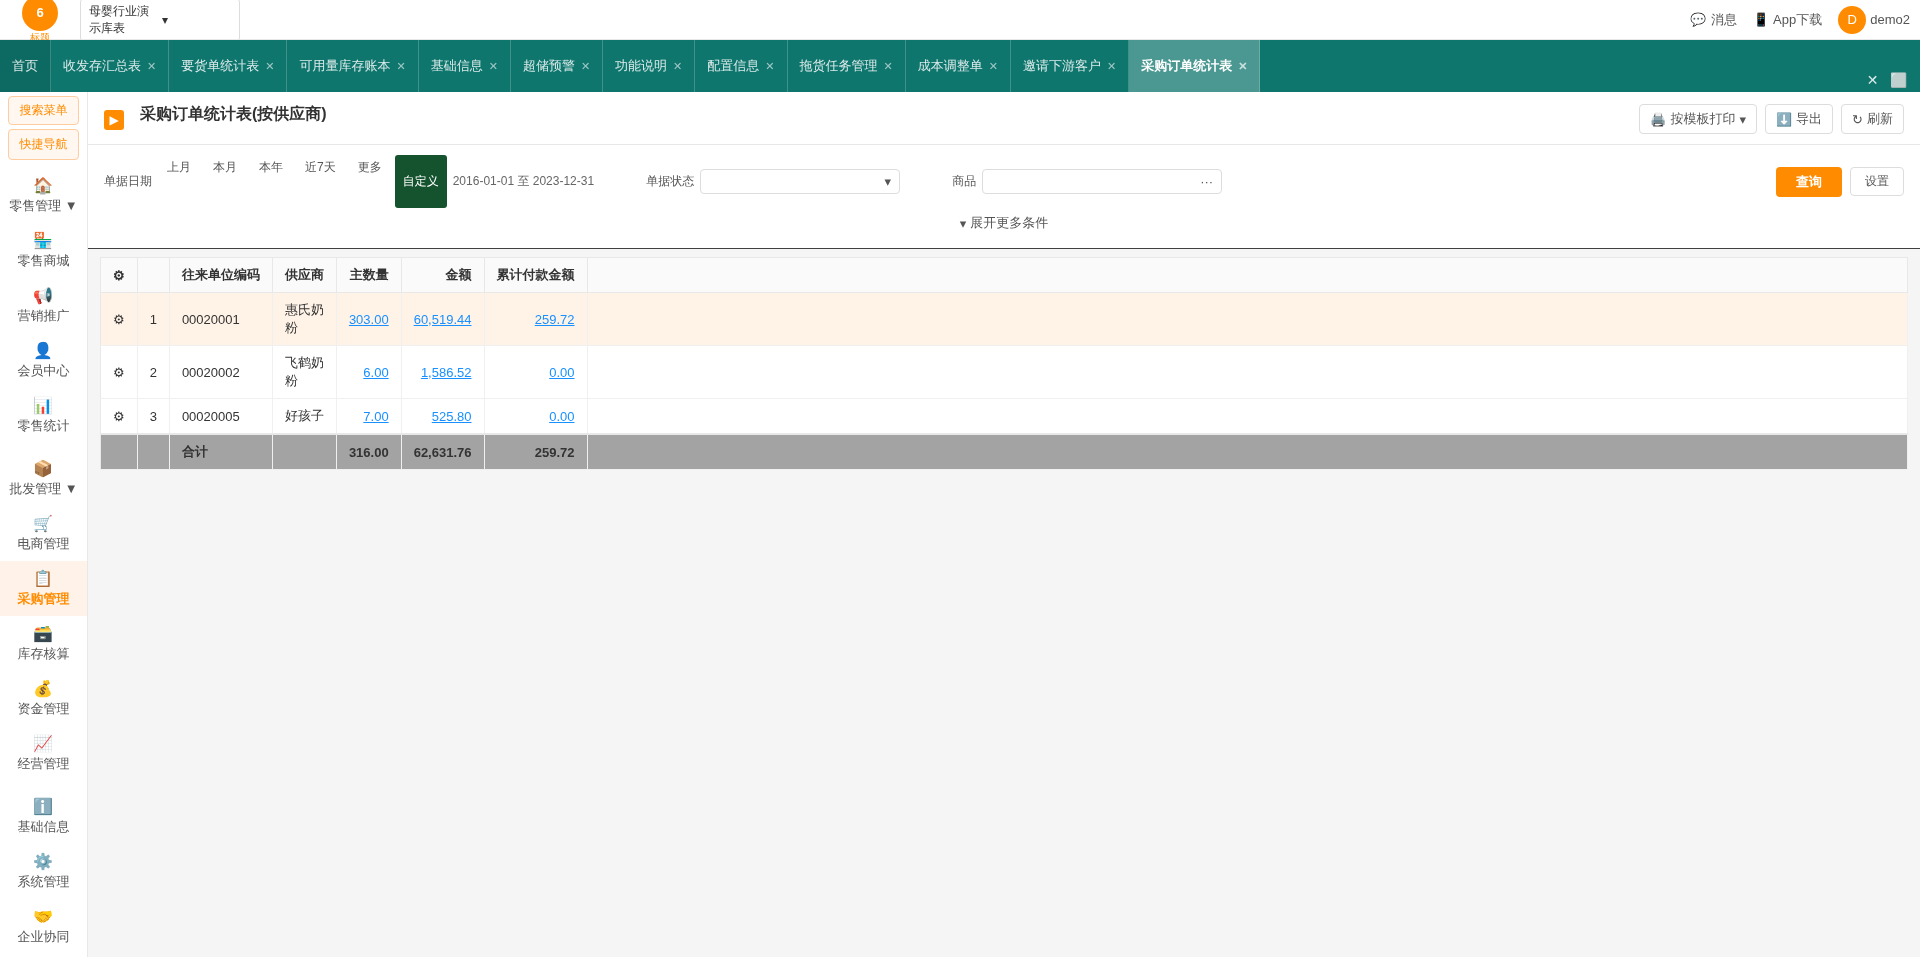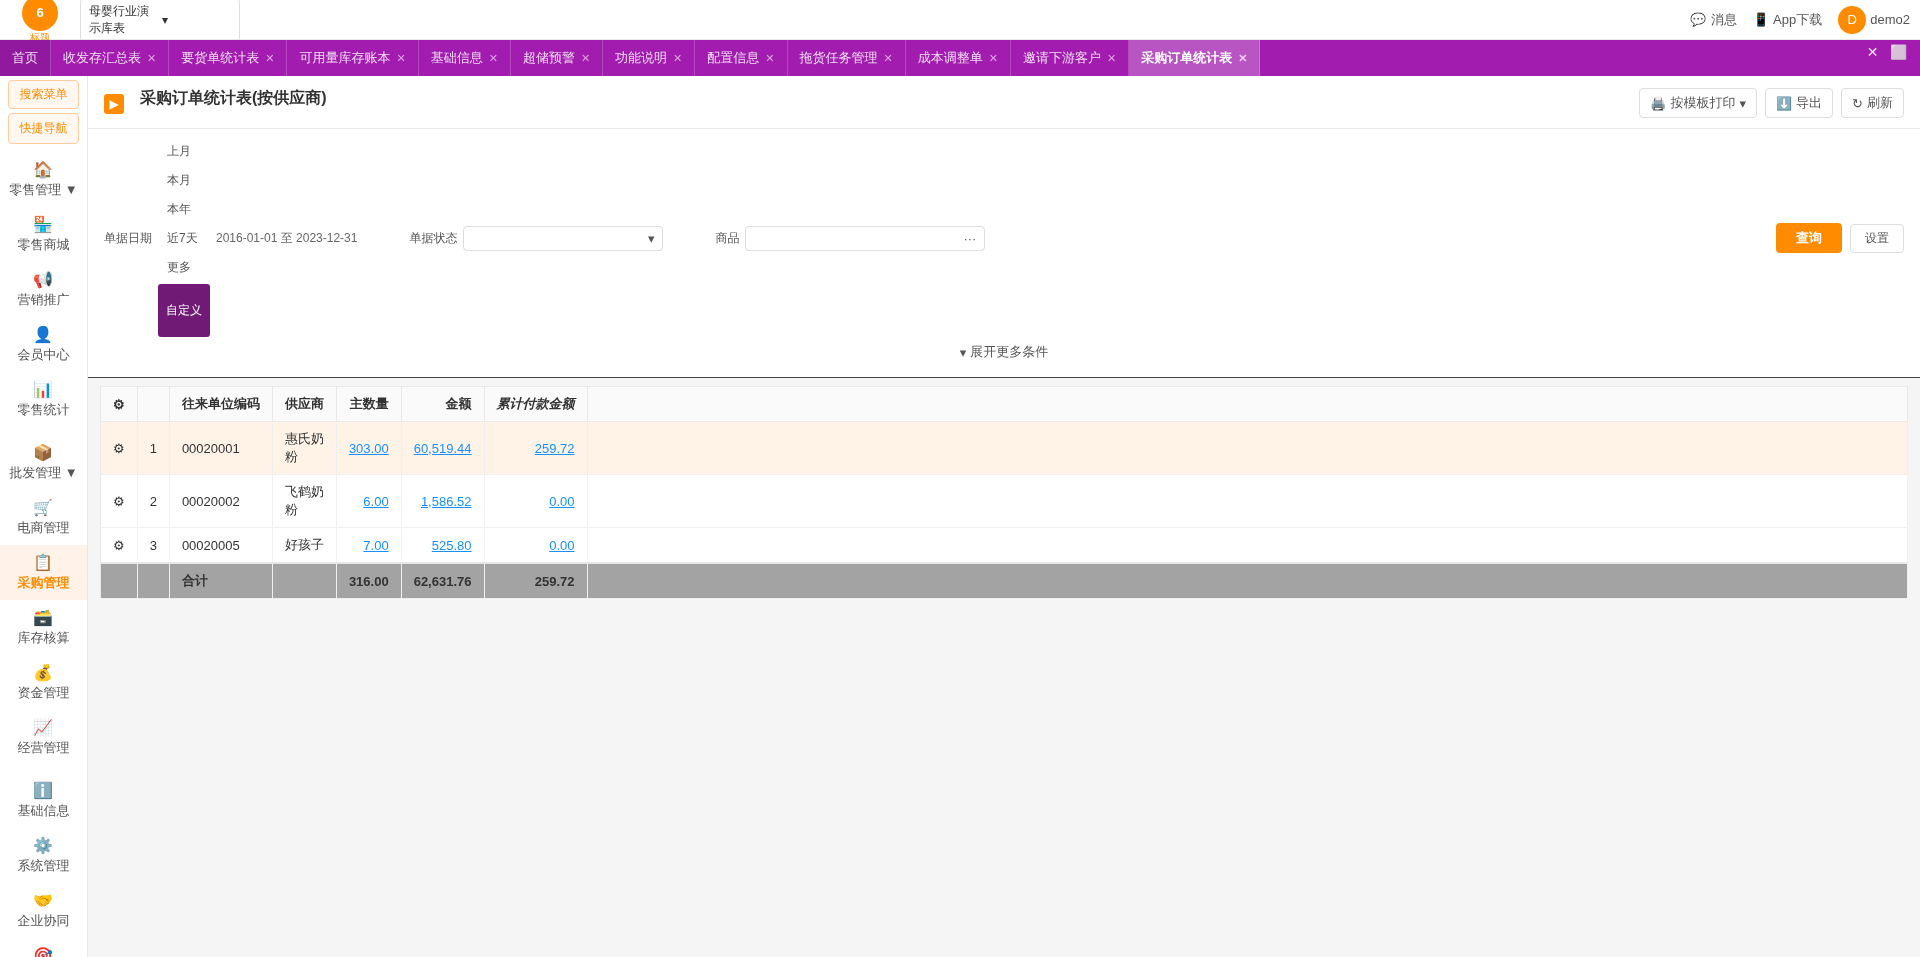--- a/index.html
+++ b/index.html
@@ -17,21 +17,21 @@
       display: flex; align-items: center; gap: 4px; padding: 4px 8px;
       border: 1px solid #ddd; border-radius: 4px; cursor: pointer; color: #333; min-width: 160px;
     }
     .workspace-selector span { flex: 1; font-size: 12px; }
     .top-right { margin-left: auto; display: flex; align-items: center; gap: 16px; }
     .top-right-item { display: flex; align-items: center; gap: 4px; cursor: pointer; color: #555; font-size: 12px; }
     .user-avatar { width: 28px; height: 28px; border-radius: 50%; background: #ff8c00; display: flex; align-items: center; justify-content: center; color: white; font-size: 12px; }
 
     
     .nav-tabs {
-      display: flex; align-items: flex-start; background: #a21caf; height: 36px; flex-shrink: 0; overflow-x: auto;
+      display: flex; align-items: flex-end; background: #0f766e; height: 52px; flex-shrink: 0; overflow-x: auto;
     }
     .nav-tab {
       display: flex; align-items: center; padding: 0 12px; height: 100%; cursor: pointer;
       color: rgba(255,255,255,0.85); white-space: nowrap; gap: 6px; font-size: 13px;
       border-right: 1px solid rgba(255,255,255,0.2); flex-shrink: 0;
     }
     .nav-tab.active { background: rgba(255,255,255,0.25); color: #fff; font-weight: 600; }
     .nav-tab .close-btn { opacity: 0.7; font-size: 11px; }
     .nav-tab-home { background: rgba(0,0,0,0.1); }
     .nav-right-btns { margin-left: auto; display: flex; align-items: center; gap: 4px; padding: 0 8px; flex-shrink: 0; }
@@ -83,27 +83,27 @@
       border: 1px solid #ddd; border-radius: 4px; background: #fff; cursor: pointer; font-size: 12px; color: #555;
     }
 
     
     .filter-area {
       background: #fff; padding: 10px 16px; border-bottom: 1px solid #404040; flex-shrink: 0;
     }
     .filter-row { display: flex; align-items: center; gap: 12px; flex-wrap: wrap; }
     .filter-item { display: flex; align-items: center; gap: 6px; }
     .filter-label { color: #555; font-size: 12px; white-space: nowrap; }
-    .filter-shortcuts { display: flex; gap: 4px; flex-direction: column; }
+    .filter-shortcuts { display: flex; gap: 4px; }
     .filter-shortcut {
       padding: 3px 8px; border-radius: 3px; cursor: pointer; font-size: 12px; color: #555;
       border: 1px solid transparent;
     }
     .filter-custom-tag {
-      background: #701a75; color: white; padding: 18px 8px; border-radius: 3px;
+      background: #14532d; color: white; padding: 18px 8px; border-radius: 3px;
       font-size: 12px; cursor: pointer;
     }
     .filter-date-range { font-size: 12px; color: #666; }
     .filter-select {
       padding: 4px 8px; border: 1px solid #ddd; border-radius: 4px;
       min-width: 120px; font-size: 12px; color: #555; background: #fff; cursor: pointer;
       display: flex; align-items: center; gap: 4px;
     }
     .btn-query {
       padding: 6px 20px; background: #ff8c00; color: white; border: none;
@@ -372,21 +372,21 @@
     <div class="table-wrapper">
       <table class="data-table">
         <thead>
           <tr>
             <th>⚙</th>
             <th></th>
             <th>往来单位编码</th>
             <th>供应商</th>
             <th style="text-align:right;">主数量</th>
             <th style="text-align:right;">金额</th>
-            <th style="text-align:left;font-style:italic;">累计付款金额</th>
+            <th style="text-align:left;">累计付款金额</th>
             <th style="width:100%;"></th>
           </tr>
         </thead>
         <tbody>
           <tr class="row-selected">
             <td class="gear-icon-cell">⚙</td>
             <td class="row-num">1</td>
             <td>00020001</td>
             <td>惠氏奶粉</td>
             <td class="link">303.00</td>

